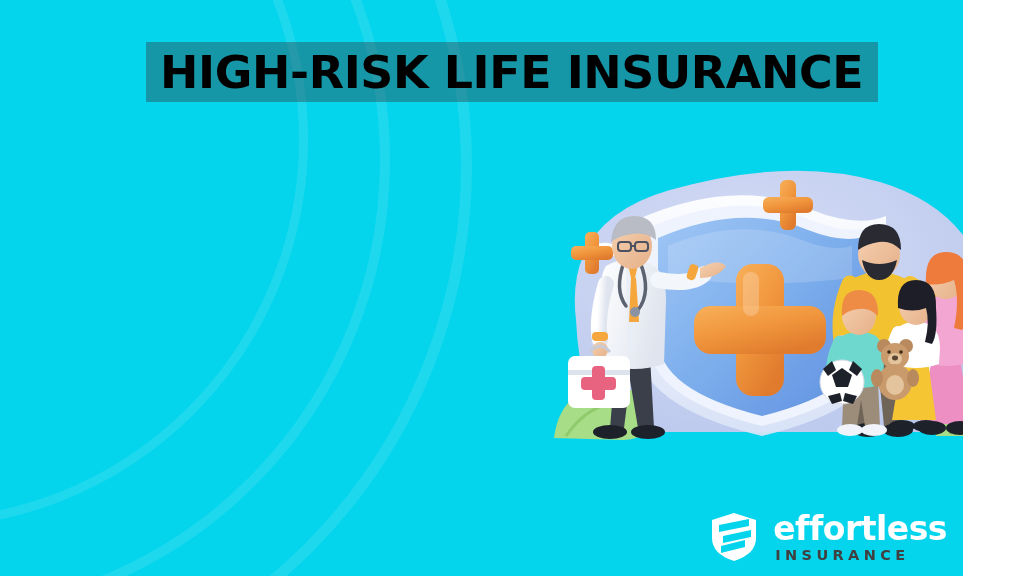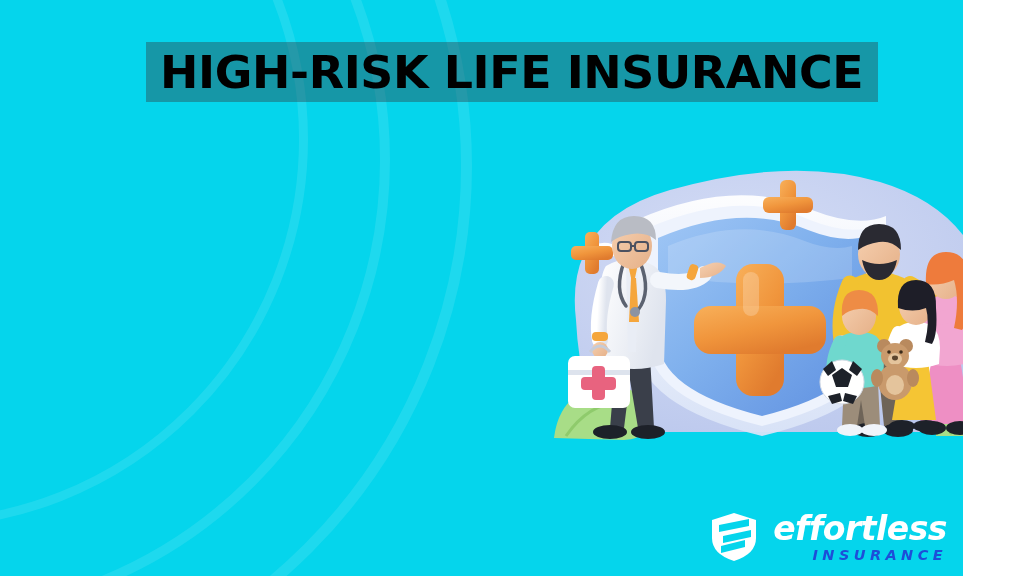--- a/index.html
+++ b/index.html
@@ -75,40 +75,38 @@
   #illustration svg { display: block; width: 100%; height: 100%; }
 
   
   #logo {
     position: absolute;
     right: 16px;
     bottom: 14px;
     display: flex;
     align-items: center;
     gap: 16px;
-    font-style: italic;
   }
   #logo-mark { width: 46px; height: 50px; flex: none; }
   #logo-words { display: flex; flex-direction: column; line-height: 1; }
   #logo-wordmark {
     font-family: "DejaVu Sans", sans-serif;
     font-weight: 700;
     font-size: 33px;
     color: #ffffff;
     letter-spacing: -0.5px;
   }
   #logo-subword {
     font-family: "DejaVu Sans", sans-serif;
     font-weight: 700;
     font-size: 14.5px;
-    color: #1d4ed8;
+    color: #404040;
     letter-spacing: 4.4px;
     margin-top: 3px;
     padding-left: 2px;
-    text-align: right;
   }
 </style>
 </head>
 <body>
 
 <div id="canvas">
 
   <div class="arc arc-a"></div>
   <div class="arc arc-b"></div>
   <div class="arc arc-c"></div>

